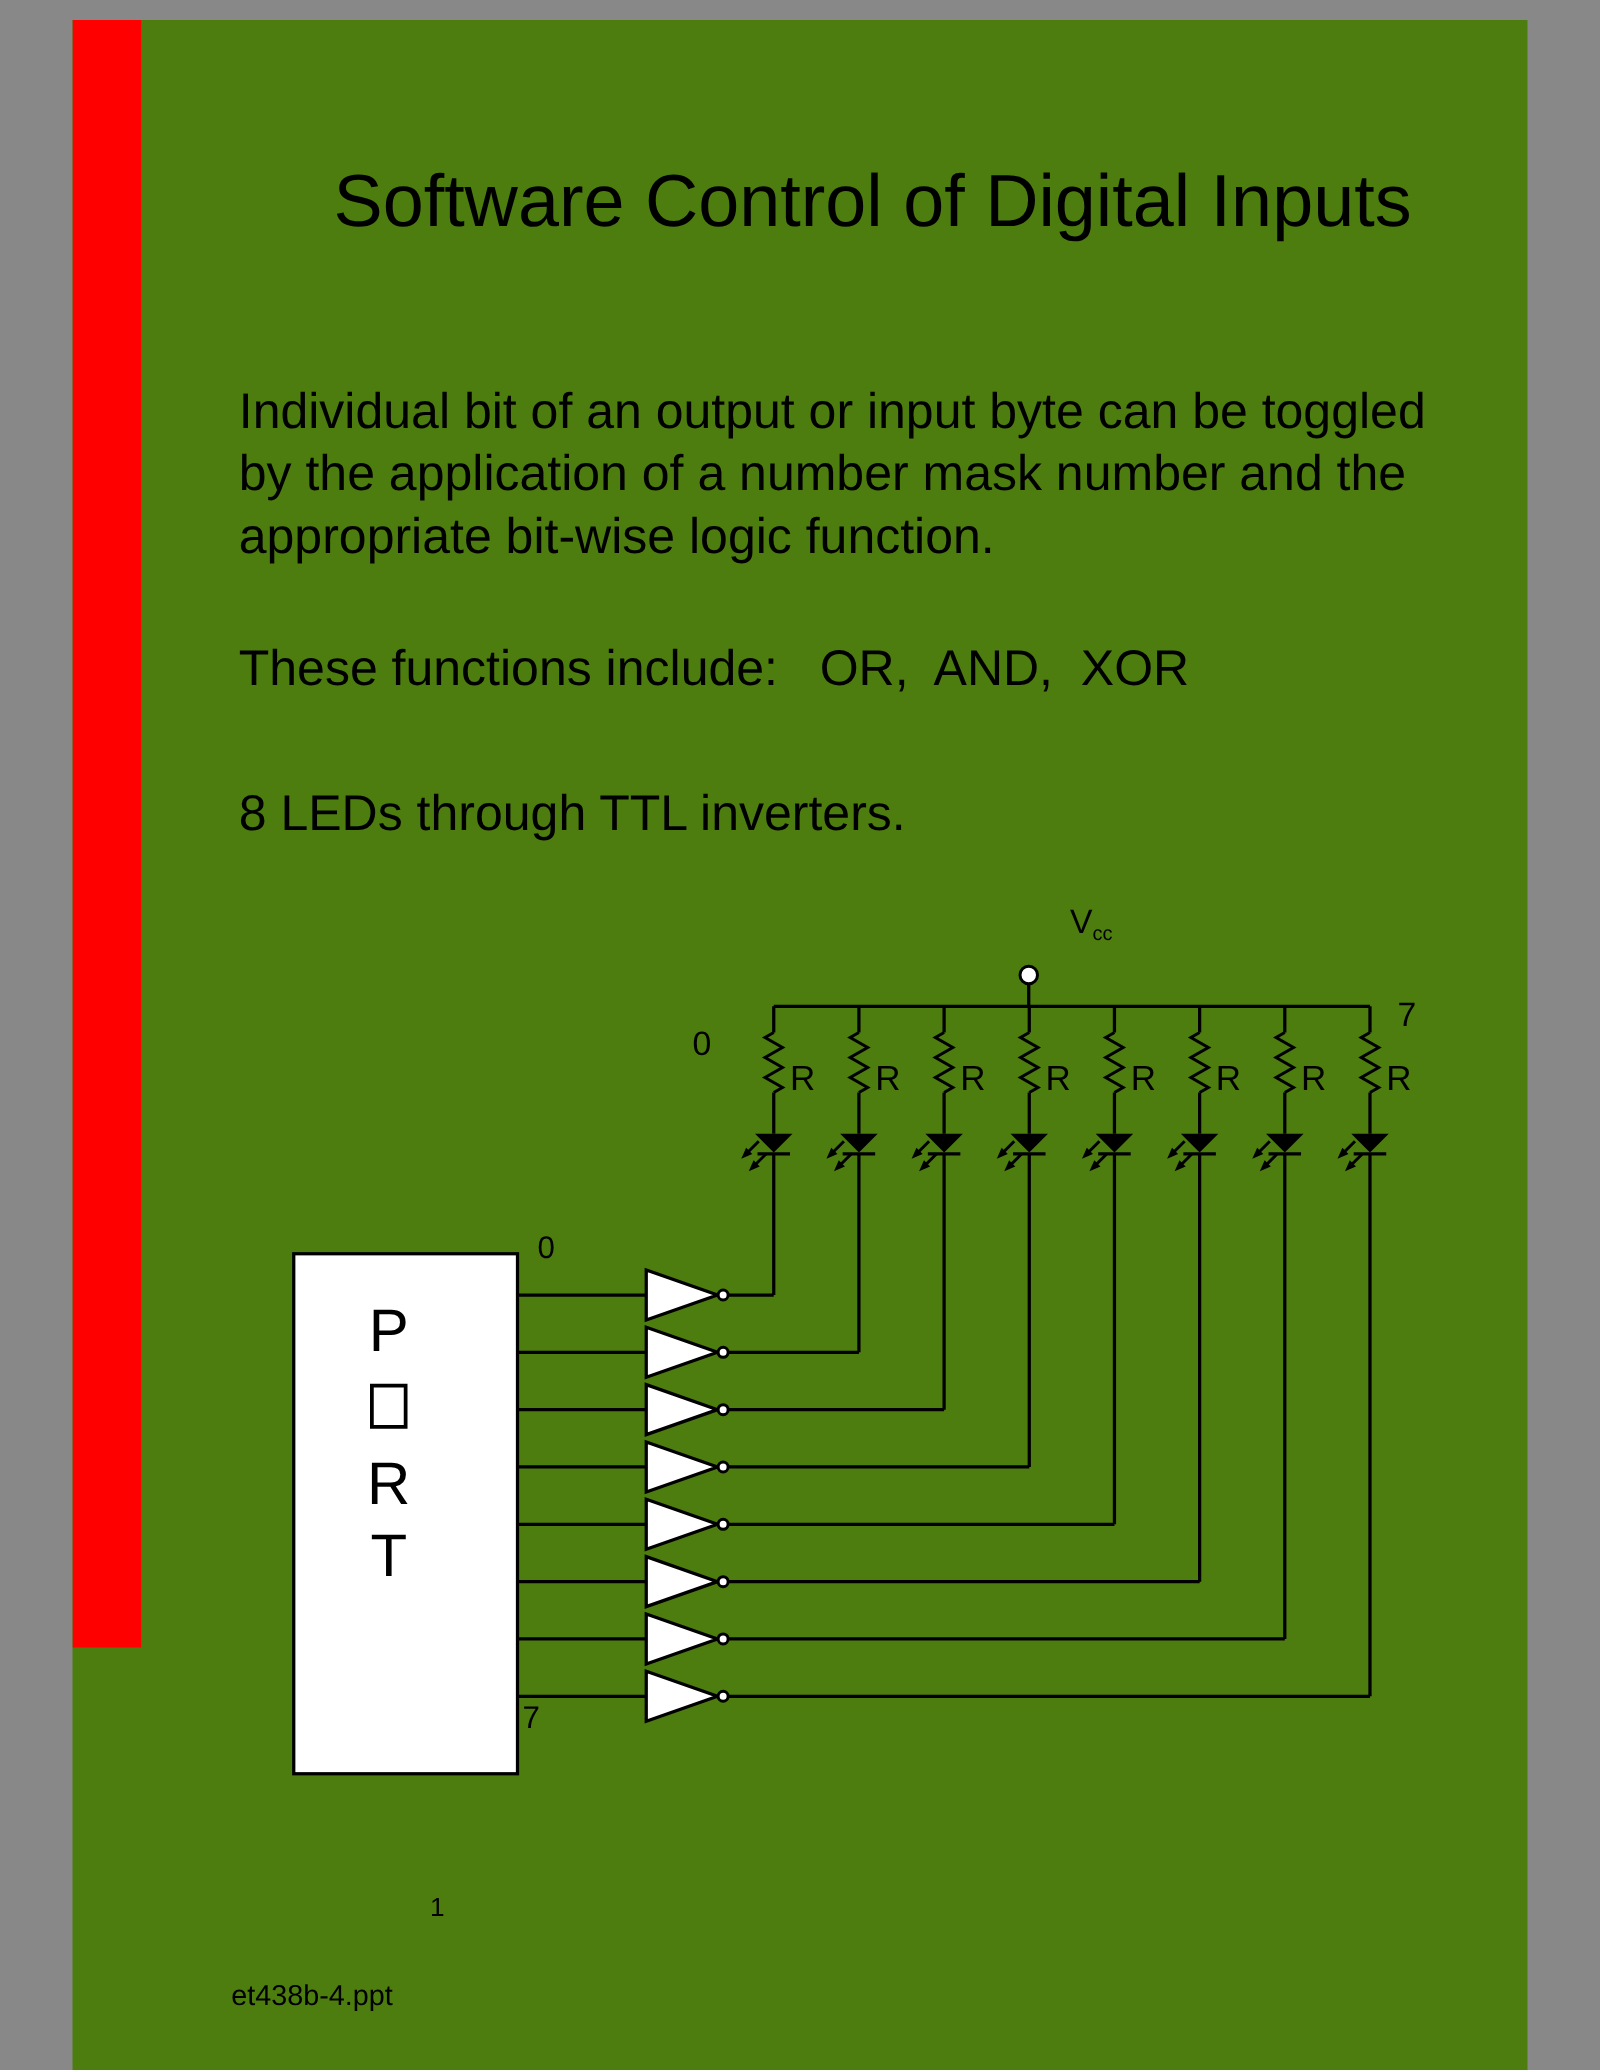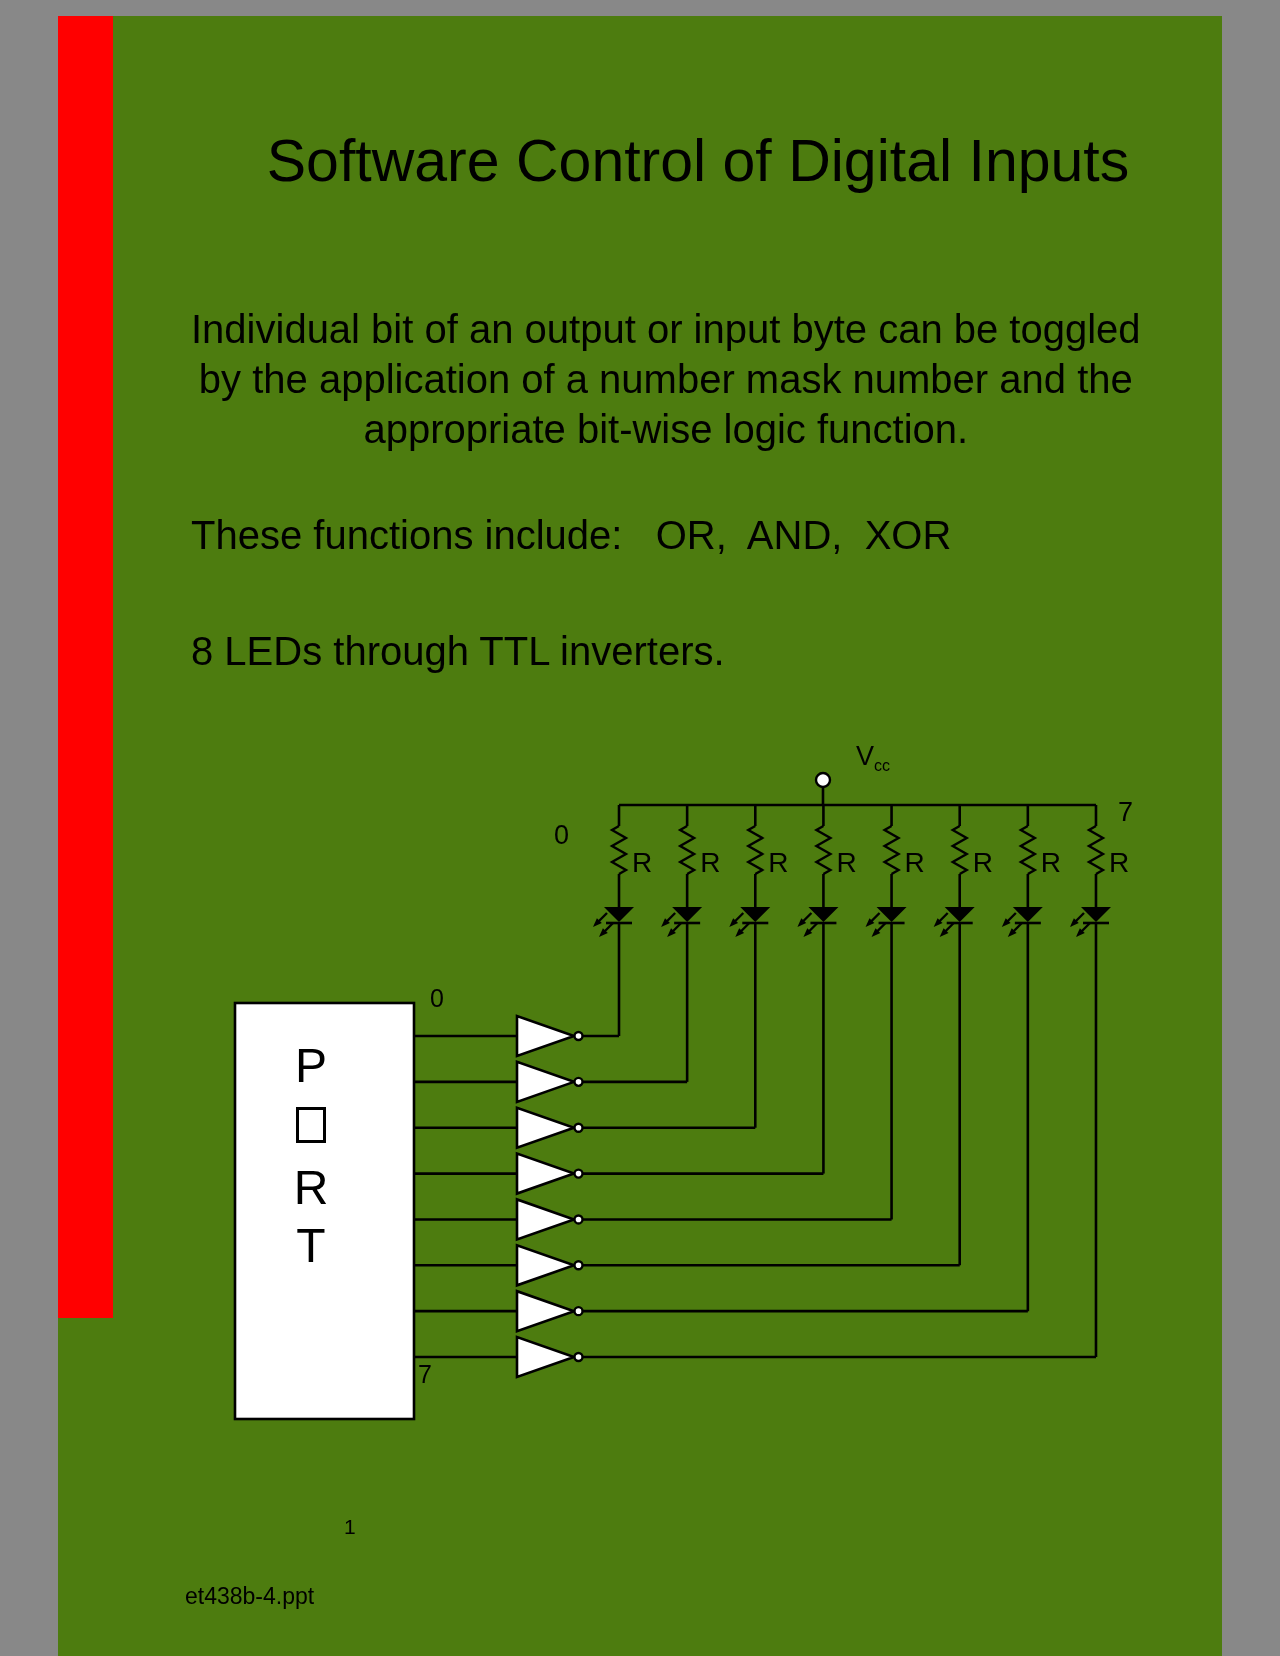--- a/index.html
+++ b/index.html
@@ -5,27 +5,27 @@
   html,body{margin:0;padding:0;background:#888;}
   .page{
     position:relative;width:1164px;height:1656px;background:#4d7c0f;
     font-family:"Liberation Sans",sans-serif;color:#000;overflow:hidden;
     margin:16px auto;
   }
   .abs{position:absolute;}
   .red-bar{left:0;top:0;width:55px;height:1302px;}
   .title{left:0;top:106px;width:1280px;text-align:center;
          font-size:59px;line-height:78px;white-space:pre;}
-  .body-text{font-size:40px;white-space:pre;text-align:center;}
+  .body-text{font-size:40px;white-space:pre;}
   .p1{left:133px;top:288px;line-height:50px;}
   .p2{left:133px;top:494px;line-height:50px;}
   .p3{left:133px;top:611px;line-height:48px;}
   .diag-label{font-size:27px;line-height:1;}
   .pin-label{font-size:25px;line-height:1;}
-  .vcc{left:798px;top:727px;font-size:27px;line-height:1;text-align:right;}
+  .vcc{left:798px;top:708px;font-size:27px;line-height:1;text-align:right;}
   .vcc sub{font-size:16px;line-height:1;}
   .port-letter{width:60px;left:223px;text-align:center;
                font-size:48px;line-height:48px;}
   .port-letter-square{left:238px;top:1091px;width:30px;height:36px;
     border:3px solid #000;box-sizing:border-box;color:transparent;
     font-size:30px;line-height:30px;overflow:hidden;}
   .footer-file{left:127px;top:1567px;font-size:23px;line-height:1.2;}
   .footer-page{left:286px;top:1498px;font-size:21px;line-height:1.2;}
   svg text{font-family:"Liberation Sans",sans-serif;}
 </style>

